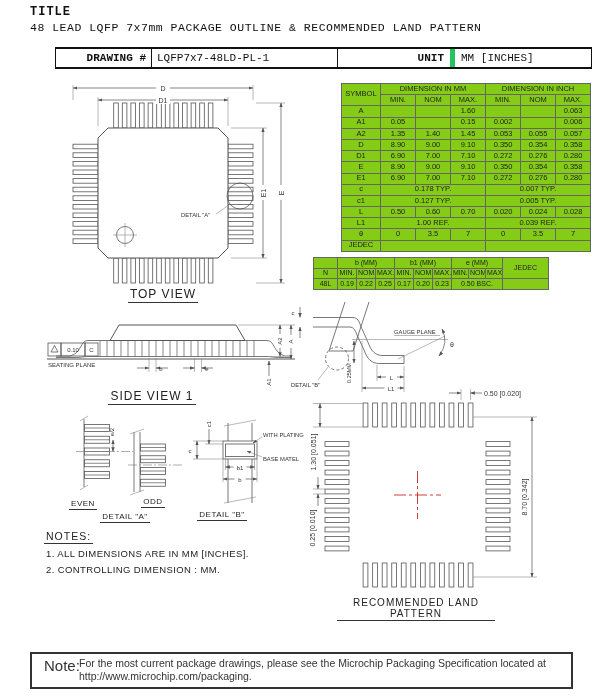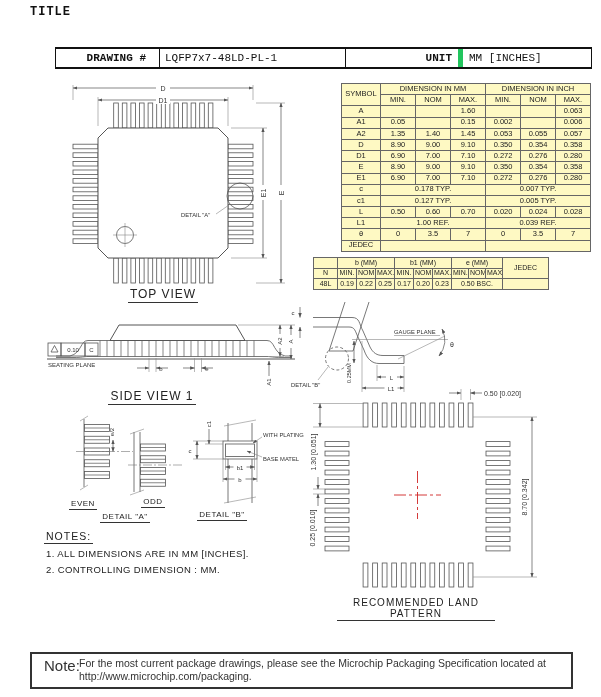--- a/index.html
+++ b/index.html
@@ -5,25 +5,25 @@
   html,body{margin:0;padding:0;background:#fff;}
   .page{position:relative;width:601px;height:697px;background:#fff;overflow:hidden;
         font-family:"Liberation Sans",sans-serif;color:#222;}
   .mono{font-family:"Liberation Mono","DejaVu Sans Mono",monospace;}
   .abs{position:absolute;}
   .title-label{left:30px;top:5px;font-weight:bold;font-size:12px;color:#111;letter-spacing:1px;}
   .title-text{left:30px;top:21px;font-size:11.5px;color:#111;letter-spacing:.5px;}
   .dbar{left:55px;top:47px;width:535px;height:18px;display:flex;align-items:stretch;
         border:1px solid #111;border-top-width:2px;border-bottom-width:2px;font-size:11px;color:#111;}
   .dbar>div{display:flex;align-items:center;}
-  .dbar .c1{width:90px;justify-content:flex-end;padding-right:13px;font-weight:bold;border-right:1px solid #111;}
+  .dbar .c1{width:90px;justify-content:flex-end;padding-right:5px;font-weight:bold;border-right:1px solid #111;}
   .dbar .c2{width:180px;padding-left:5px;border-right:1px solid #111;}
   .dbar .c3{width:106px;justify-content:flex-end;padding-right:6px;font-weight:bold;border-right:5px solid #22c55e;}
   .dbar .c4{flex:1;padding-left:6px;}
-  table{border-collapse:collapse;table-layout:fixed;background:#fef9c3;}
+  table{border-collapse:collapse;table-layout:fixed;background:#84cc16;}
   td,th{border:1px solid #666;font-weight:normal;text-align:center;vertical-align:middle;
         font-size:7.5px;line-height:1.15;padding:0 1px;height:10.2px;color:#222;overflow:hidden;white-space:nowrap;}
   .dim-table{left:341px;top:83px;width:250px;}
   .lead-table{left:313px;top:257px;width:235px;}
   .lead-table td{font-size:7px;height:9.5px;}
   .viewcap{font-size:12px;color:#222;text-align:center;letter-spacing:1px;}
   .viewcap span,.smallcap span,.notes-h span{border-bottom:1px solid #333;padding:0 2px 1px 2px;display:inline-block;}
   .smallcap{font-size:8px;color:#222;text-align:center;letter-spacing:.5px;}
   .notes-h{font-size:10.5px;color:#222;letter-spacing:1px;}
   .note-item{font-size:9.5px;color:#222;letter-spacing:.4px;}
@@ -385,20 +385,21 @@
 
     <line class="thin" x1="461" y1="389" x2="461" y2="400"></line>
         <line class="thin" x1="470.5" y1="389" x2="470.5" y2="400"></line>
     <line class="dim" x1="449" y1="393" x2="461" y2="393" marker-end="url(#ah)"></line>
     <line class="dim" x1="482" y1="393" x2="470.5" y2="393" marker-end="url(#ah)"></line>
     <text class="lbl" style="text-anchor:start" x="484" y="396">0.50 [0.020]</text>
   </g>
 </svg>
 
 <div class="abs mono title-label">TITLE</div>
+<div class="abs mono title-text">48 LEAD LQFP 7x7mm PACKAGE OUTLINE &amp; RECOMMENDED LAND PATTERN</div>
 
 <div class="abs mono dbar">
   <div class="c1">DRAWING #</div>
   <div class="c2">LQFP7x7-48LD-PL-1</div>
   <div class="c3">UNIT</div>
   <div class="c4">MM [INCHES]</div>
 </div>
 
 <table class="abs dim-table">
   <colgroup>

